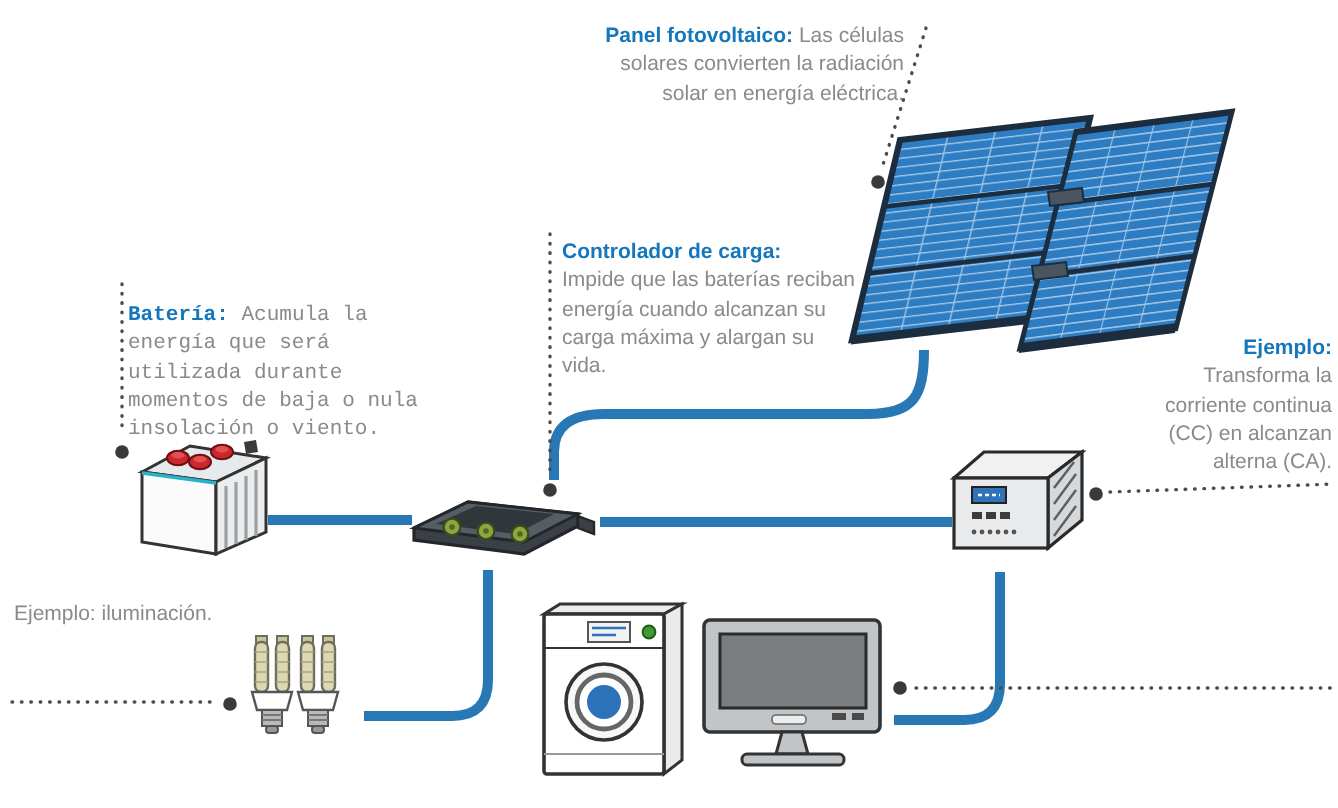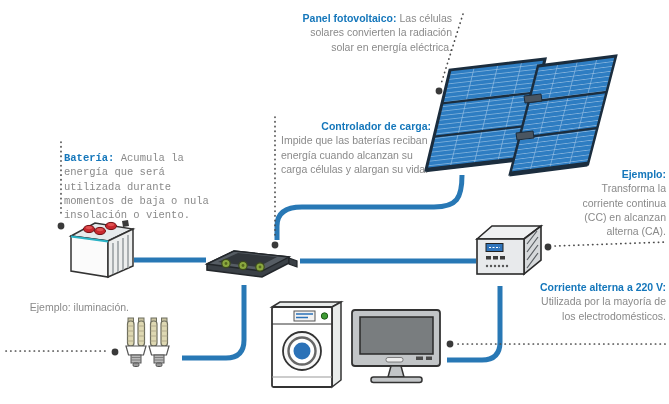--- a/index.html
+++ b/index.html
@@ -3,21 +3,21 @@
 <meta charset="utf-8">
 <style>
   html,body{margin:0;padding:0;background:#ffffff;}
   #stage{
     position:relative;width:669px;height:404px;background:#ffffff;overflow:hidden;
     font-family:"Liberation Sans",sans-serif;
   }
   #wires-svg{position:absolute;left:0;top:0;width:669px;height:404px;}
   .lbl{position:absolute;font-size:10.5px;line-height:14.3px;color:#8a8a8a;}
   .lbl .t{font-weight:bold;color:#1577bb;}
-  .lbl .blk{display:block;text-align:right;}
+  .lbl .blk{display:block;}
   .r{text-align:right;}
   .lbl-panel{left:297px;top:11px;width:155px;}
   .lbl-controlador{left:281px;top:119px;width:150px;}
   .lbl-bateria{left:64px;top:151px;width:162px;font-family:Liberation Mono, monospace;}
   .lbl-inversor{left:566px;top:167px;width:100px;}
   .lbl-ca{left:538px;top:280px;width:128px;}
   .lbl-cc{left:7px;top:300px;width:122px;}
 </style>
 </head>
 <body>
@@ -177,35 +177,31 @@
     </g>
   </svg>
 
   <div class="lbl lbl-panel r">
     <span class="t">Panel fotovoltaico:</span>
     <span>Las células solares convierten la radiación solar en energía eléctrica.</span>
   </div>
 
   <div class="lbl lbl-controlador">
     <span class="t blk">Controlador de carga:</span>
-    <span>Impide que las baterías reciban energía cuando alcanzan su carga células y alargan su vida.</span>
+    <span>Impide que las baterías reciban energía cuando alcanzan su carga máxima y alargan su vida.</span>
   </div>
 
   <div class="lbl lbl-bateria">
     <span class="t">Batería:</span>
     <span>Acumula la energía que será utilizada durante momentos de baja o nula insolación o viento.</span>
   </div>
 
   <div class="lbl lbl-inversor r">
     <span class="t blk">Ejemplo:</span>
     <span>Transforma la corriente continua (CC) en alcanzan alterna (CA).</span>
   </div>
 
-  <div class="lbl lbl-ca r">
-    <span class="t">Corriente alterna a 220 V:</span>
-    <span>Utilizada por la mayoría de los electrodomésticos.</span>
-  </div>
 
   <div class="lbl lbl-cc">
     <span class="blk">Ejemplo: iluminación.</span>
   </div>
 
 </div>
 
 </body></html>

